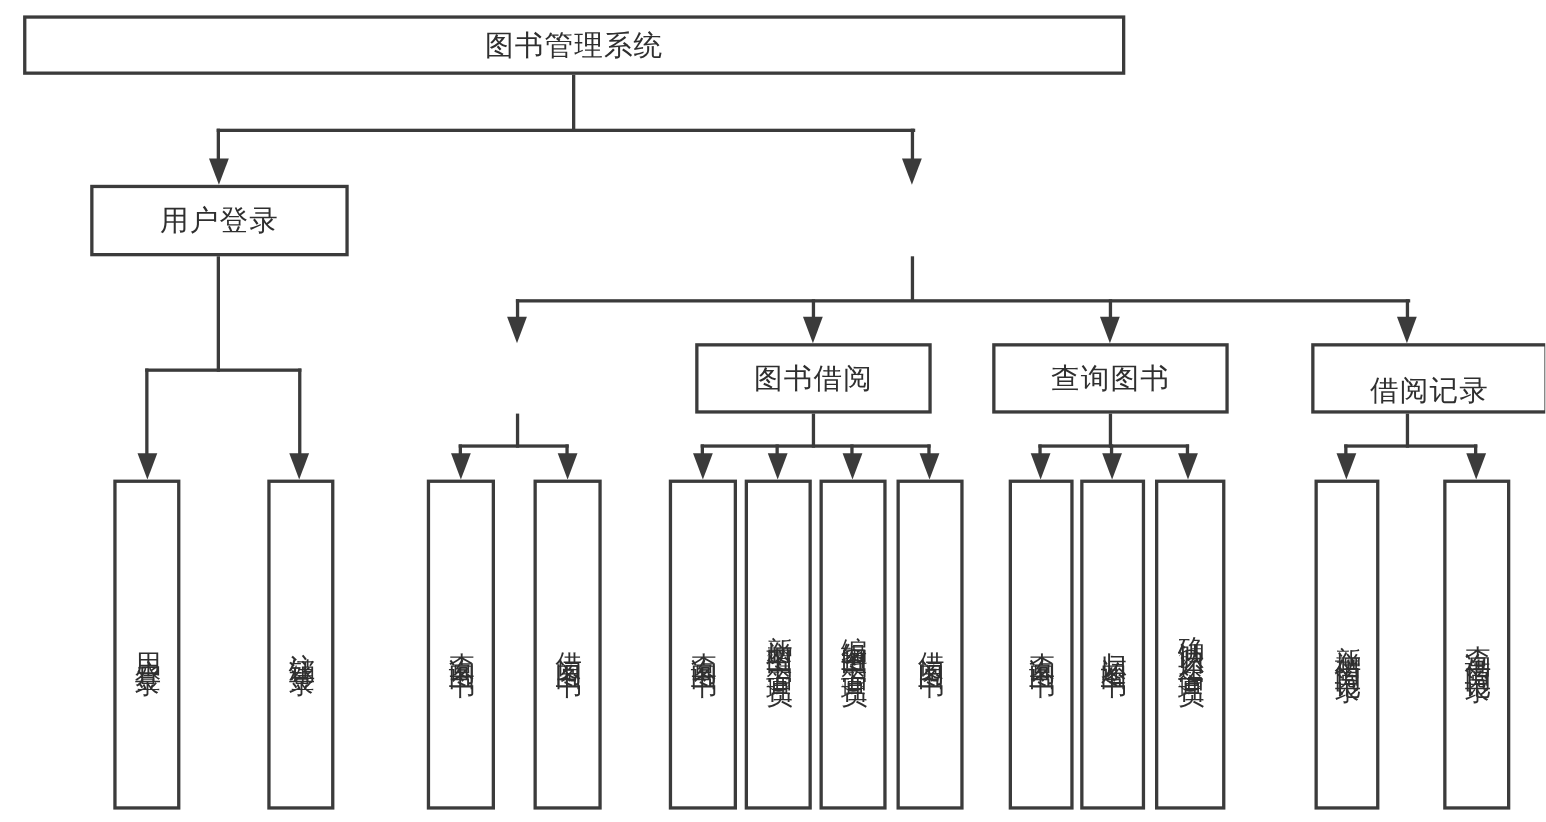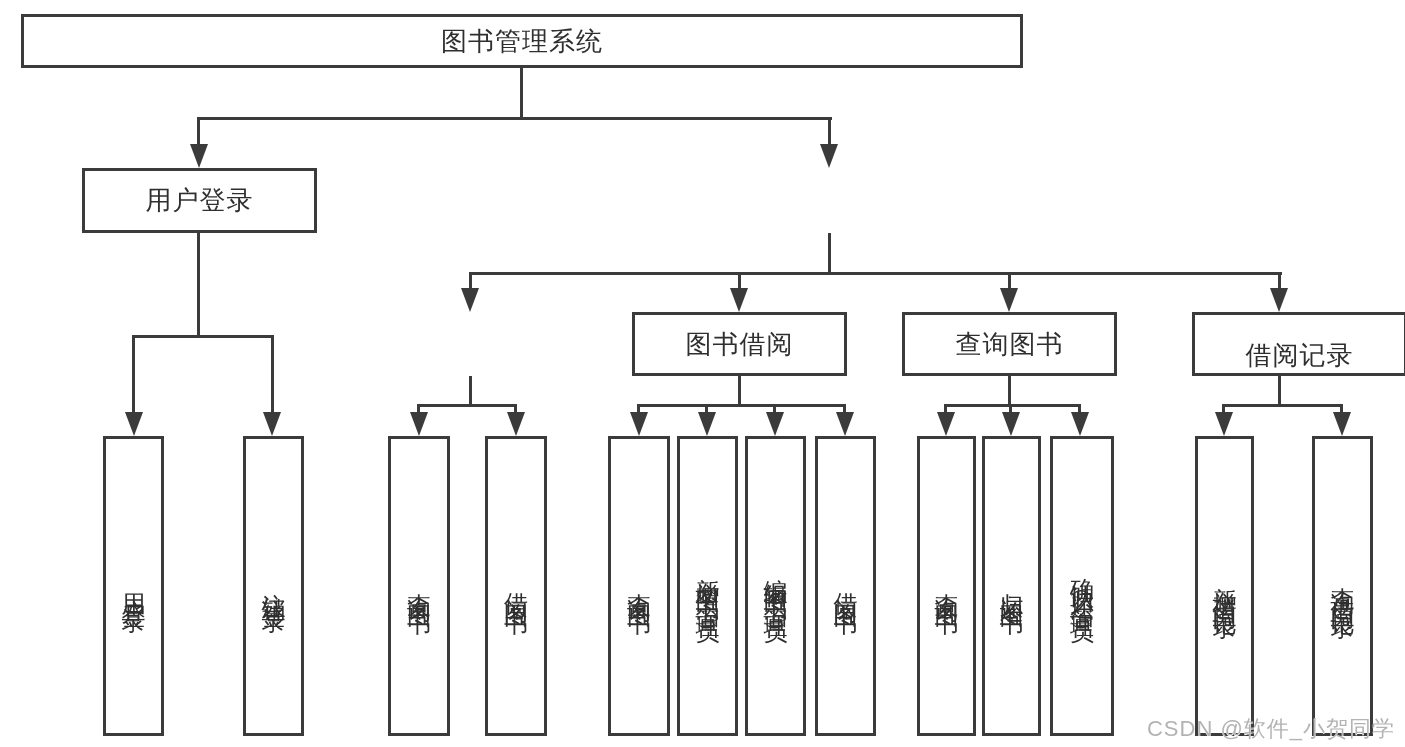--- a/index.html
+++ b/index.html
@@ -158,15 +158,14 @@
     <span>确认归还（管理员）</span>
   </div>
 
   <div class="leaf" style="left:1195px;width:59px;">
     <span>新增借阅记录</span>
   </div>
   <div class="leaf" style="left:1312px;width:61px;">
     <span>查询借阅记录</span>
   </div>
 
-  <div class="watermark">CSDN @软件_小贺同学</div>
 
 </div>
 
 </body></html>

